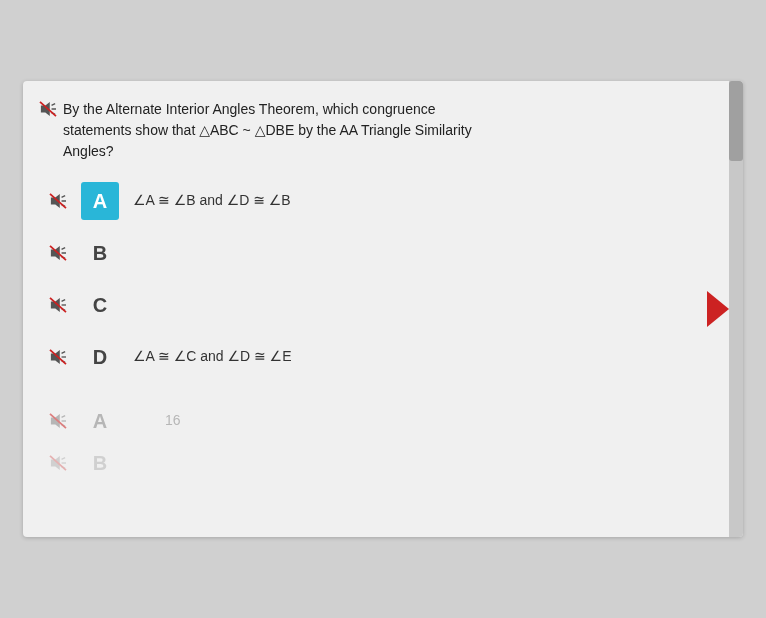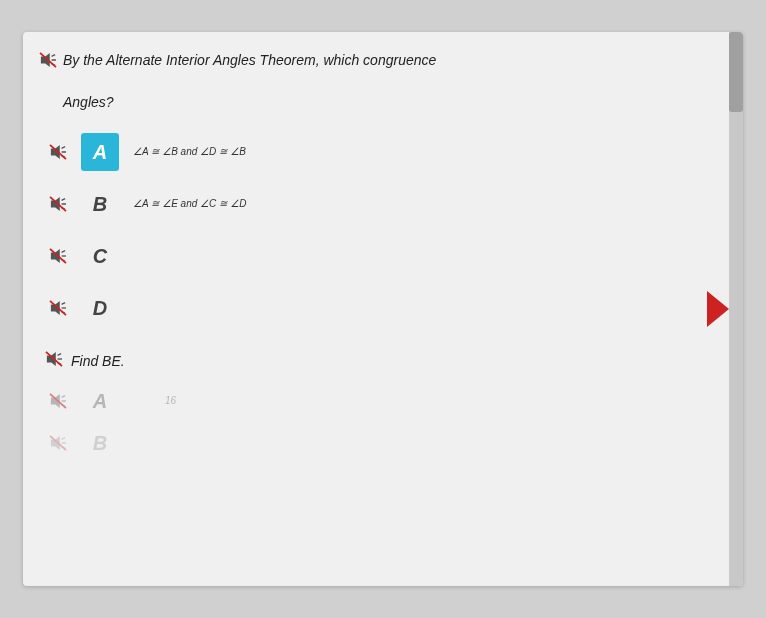--- a/index.html
+++ b/index.html
@@ -11,27 +11,26 @@
       align-items: center;
       width: 766px;
       height: 618px;
       font-family: Arial, sans-serif;
       overflow: hidden;
     }
 
     .page-container {
       background-color: #f0f0f0;
       width: 720px;
-      height: 554px;
+      height: 456px;
       border-radius: 4px;
       padding: 18px 20px 16px 16px;
       position: relative;
       box-shadow: 0 1px 4px rgba(0,0,0,0.2);
       overflow: hidden;
-      font-style: italic;
     }
 
     
     .scrollbar-track {
       position: absolute;
       right: 0;
       top: 0;
       width: 14px;
       height: 100%;
       background: #c8c8c8;
@@ -113,21 +112,21 @@
       margin-right: 14px;
       border-radius: 3px;
     }
 
     .option-letter.highlighted {
       background-color: #29b6d8;
       color: #fff;
     }
 
     .option-text {
-      font-size: 10px;
+      font-size: 14px;
       color: #333;
       line-height: 1.4;
     }
 
     
     .second-question {
       margin-top: 18px;
       margin-left: 6px;
     }
 
@@ -168,21 +167,21 @@
         <svg class="speaker-svg" viewBox="0 0 20 18" fill="none" xmlns="http://www.w3.org/2000/svg">
           <polygon points="2,5 7,5 12,1 12,17 7,13 2,13" fill="#555"></polygon>
           <line x1="14" y1="5" x2="18" y2="3" stroke="#555" stroke-width="1.5"></line>
           <line x1="14" y1="9" x2="19" y2="9" stroke="#555" stroke-width="1.5"></line>
           <line x1="14" y1="13" x2="18" y2="15" stroke="#555" stroke-width="1.5"></line>
           <line x1="1" y1="1" x2="19" y2="17" stroke="#cc2222" stroke-width="2"></line>
         </svg>
       </span>
       <div>
         <span>By the Alternate Interior Angles Theorem, which congruence</span><br>
-        <br>
+        <span>statements show that △ABC ~ △DBE by the AA Triangle Similarity</span><br>
         <span>Angles?</span>
       </div>
     </div>
   </div>
 
   <div class="answer-options">
 
     <div class="option-row selected">
       <div class="speaker-icon">
         <svg class="speaker-svg" viewBox="0 0 20 18" fill="none">
@@ -201,21 +200,20 @@
       <div class="speaker-icon">
         <svg class="speaker-svg" viewBox="0 0 20 18" fill="none">
           <polygon points="2,5 7,5 12,1 12,17 7,13 2,13" fill="#555"></polygon>
           <line x1="14" y1="5" x2="18" y2="3" stroke="#555" stroke-width="1.5"></line>
           <line x1="14" y1="9" x2="19" y2="9" stroke="#555" stroke-width="1.5"></line>
           <line x1="14" y1="13" x2="18" y2="15" stroke="#555" stroke-width="1.5"></line>
           <line x1="1" y1="1" x2="19" y2="17" stroke="#cc2222" stroke-width="2"></line>
         </svg>
       </div>
       <div class="option-letter">B</div>
-      <div class="option-text">∠A ≅ ∠E and ∠C ≅ ∠D</div>
     </div>
 
     <div class="option-row">
       <div class="speaker-icon">
         <svg class="speaker-svg" viewBox="0 0 20 18" fill="none">
           <polygon points="2,5 7,5 12,1 12,17 7,13 2,13" fill="#555"></polygon>
           <line x1="14" y1="5" x2="18" y2="3" stroke="#555" stroke-width="1.5"></line>
           <line x1="14" y1="9" x2="19" y2="9" stroke="#555" stroke-width="1.5"></line>
           <line x1="14" y1="13" x2="18" y2="15" stroke="#555" stroke-width="1.5"></line>
           <line x1="1" y1="1" x2="19" y2="17" stroke="#cc2222" stroke-width="2"></line>
@@ -228,37 +226,26 @@
       <div class="speaker-icon">
         <svg class="speaker-svg" viewBox="0 0 20 18" fill="none">
           <polygon points="2,5 7,5 12,1 12,17 7,13 2,13" fill="#555"></polygon>
           <line x1="14" y1="5" x2="18" y2="3" stroke="#555" stroke-width="1.5"></line>
           <line x1="14" y1="9" x2="19" y2="9" stroke="#555" stroke-width="1.5"></line>
           <line x1="14" y1="13" x2="18" y2="15" stroke="#555" stroke-width="1.5"></line>
           <line x1="1" y1="1" x2="19" y2="17" stroke="#cc2222" stroke-width="2"></line>
         </svg>
       </div>
       <div class="option-letter">D</div>
+      <div class="option-text">∠A ≅ ∠C and ∠D ≅ ∠E</div>
     </div>
 
   </div>
 
   <div class="second-question">
-    <div class="second-question-text">
-      <span>
-        <svg class="speaker-svg" viewBox="0 0 20 18" fill="none" style="width:18px;height:16px;">
-          <polygon points="2,5 7,5 12,1 12,17 7,13 2,13" fill="#555"></polygon>
-          <line x1="14" y1="5" x2="18" y2="3" stroke="#555" stroke-width="1.5"></line>
-          <line x1="14" y1="9" x2="19" y2="9" stroke="#555" stroke-width="1.5"></line>
-          <line x1="14" y1="13" x2="18" y2="15" stroke="#555" stroke-width="1.5"></line>
-          <line x1="1" y1="1" x2="19" y2="17" stroke="#cc2222" stroke-width="2"></line>
-        </svg>
-      </span>
-      <span>Find BE.</span>
-    </div>
 
     <div class="sub-option-row faded">
       <div class="speaker-icon">
         <svg class="speaker-svg" viewBox="0 0 20 18" fill="none">
           <polygon points="2,5 7,5 12,1 12,17 7,13 2,13" fill="#888"></polygon>
           <line x1="14" y1="5" x2="18" y2="3" stroke="#888" stroke-width="1.5"></line>
           <line x1="14" y1="9" x2="19" y2="9" stroke="#888" stroke-width="1.5"></line>
           <line x1="14" y1="13" x2="18" y2="15" stroke="#888" stroke-width="1.5"></line>
           <line x1="1" y1="1" x2="19" y2="17" stroke="#cc2222" stroke-width="2"></line>
         </svg>

